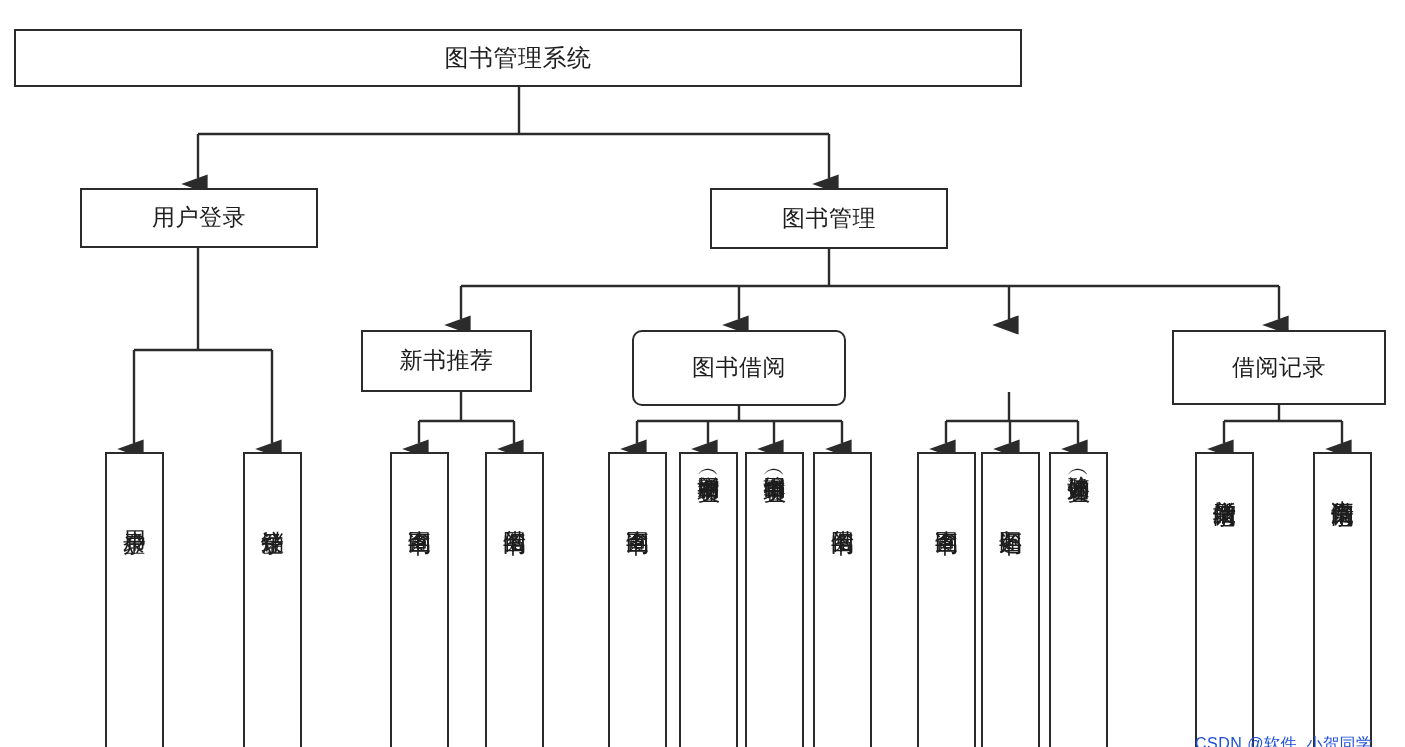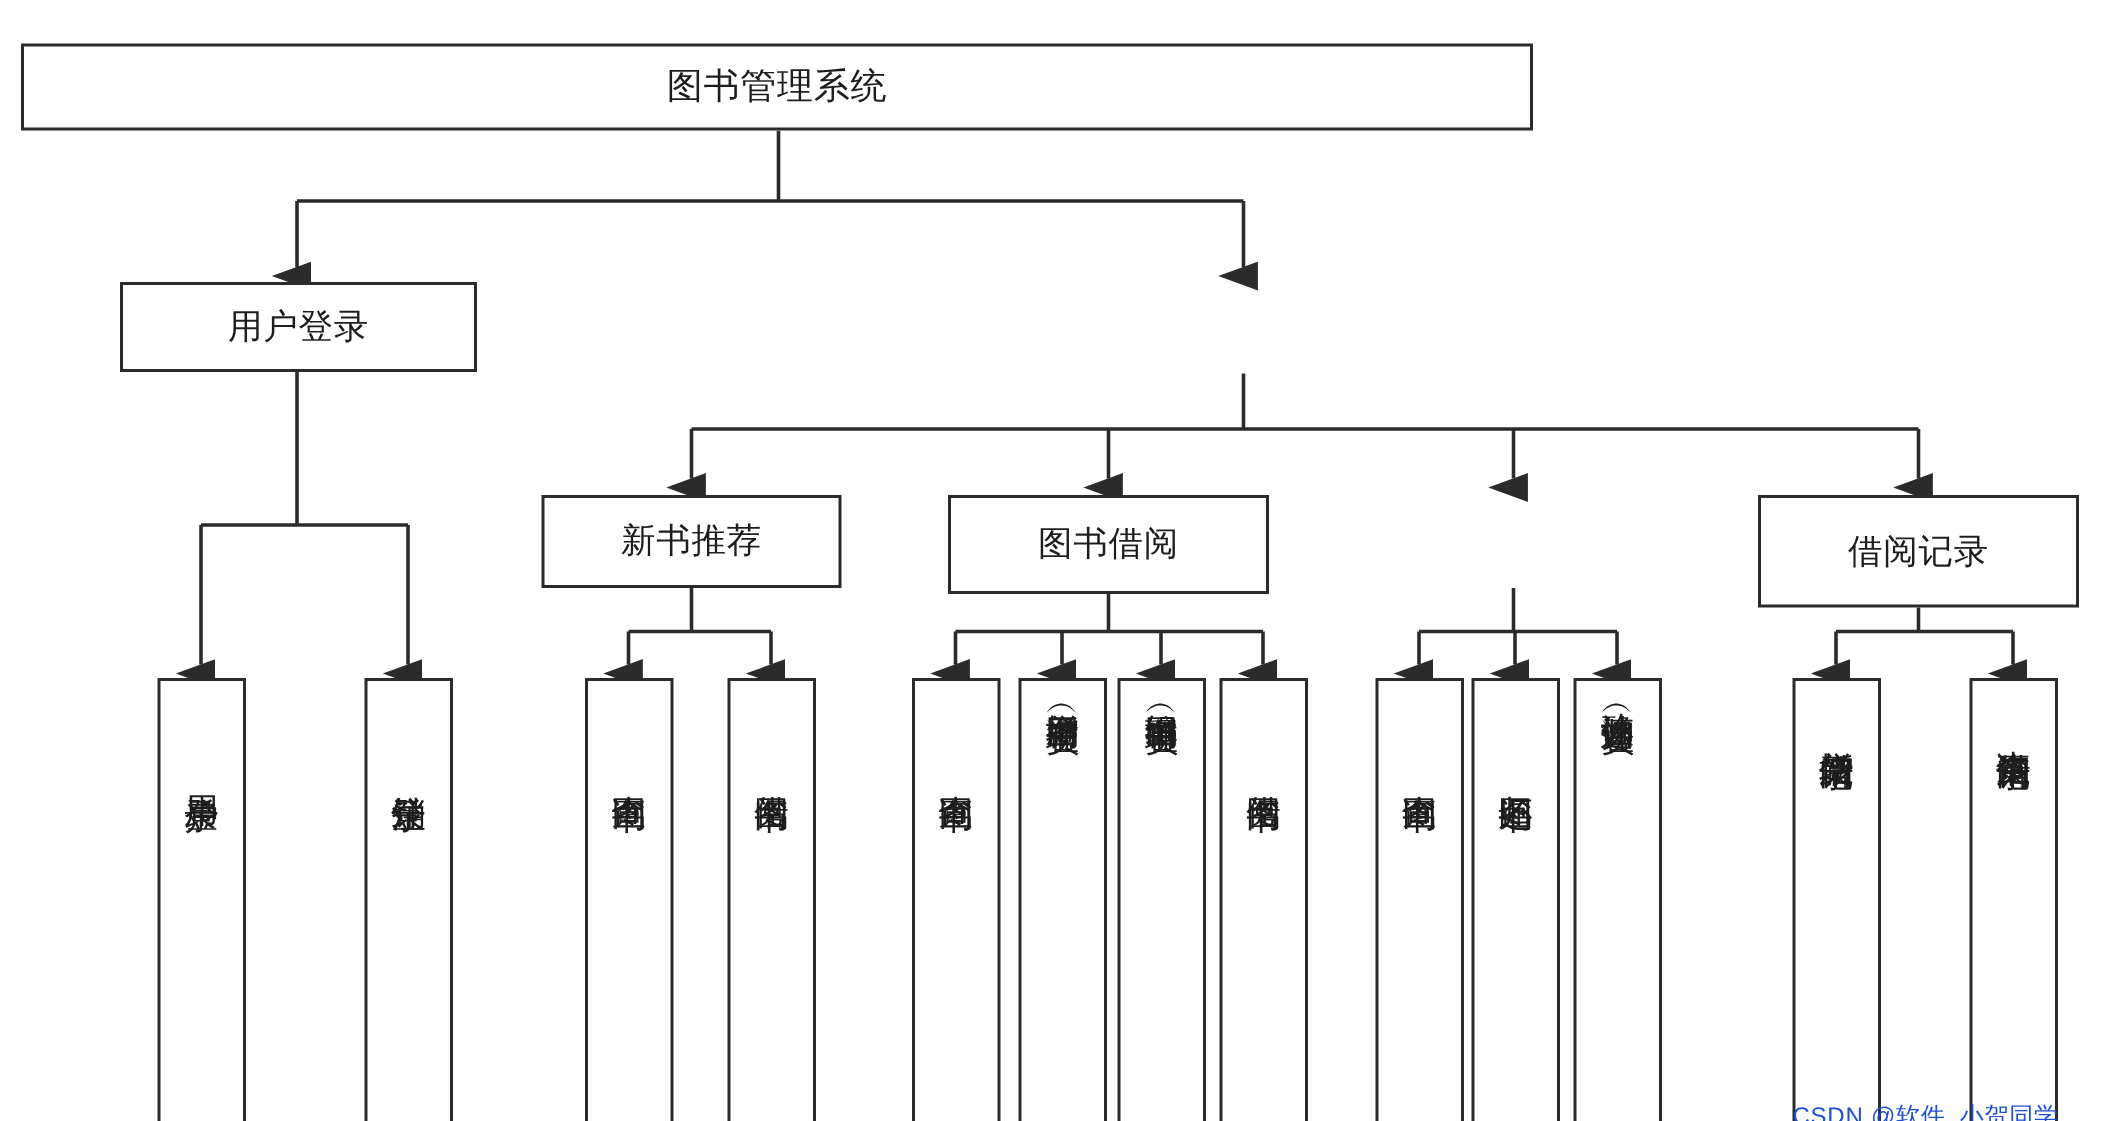--- a/index.html
+++ b/index.html
@@ -129,25 +129,28 @@
     </g>
   </svg>
 
   <div class="node h root" style="left:14px; top:13px; width:1008px; height:58px;">
     <span class="label">图书管理系统</span>
   </div>
 
   <div class="node h" style="left:80px; top:172px; width:238px; height:60px;">
     <span class="label">用户登录</span>
   </div>
-
-  <div class="node h" style="left:361px; top:314px; width:200px; height:62px;">
+  <div class="node h" style="left:710px; top:172px; width:238px; height:61px;">
+    <span class="label">图书管理</span>
+  </div>
+
+  <div class="node h" style="left:361px; top:314px; width:171px; height:62px;">
     <span class="label">新书推荐</span>
   </div>
-  <div class="node h" style="left:632px; top:314px; width:214px; height:66px;">
+  <div class="node h" style="left:632px; top:314px; width:214px; height:76px;border-radius:10px;">
     <span class="label">图书借阅</span>
   </div>
   <div class="node h" style="left:1172px; top:314px; width:214px; height:75px;">
     <span class="label">借阅记录</span>
   </div>
 
   <div class="node v" style="left:105px; top:436px; width:59px; height:299px; padding-top:58px;">
     <span class="label">用户登录</span>
   </div>
   <div class="node v" style="left:243px; top:436px; width:59px; height:299px; padding-top:58px;">

